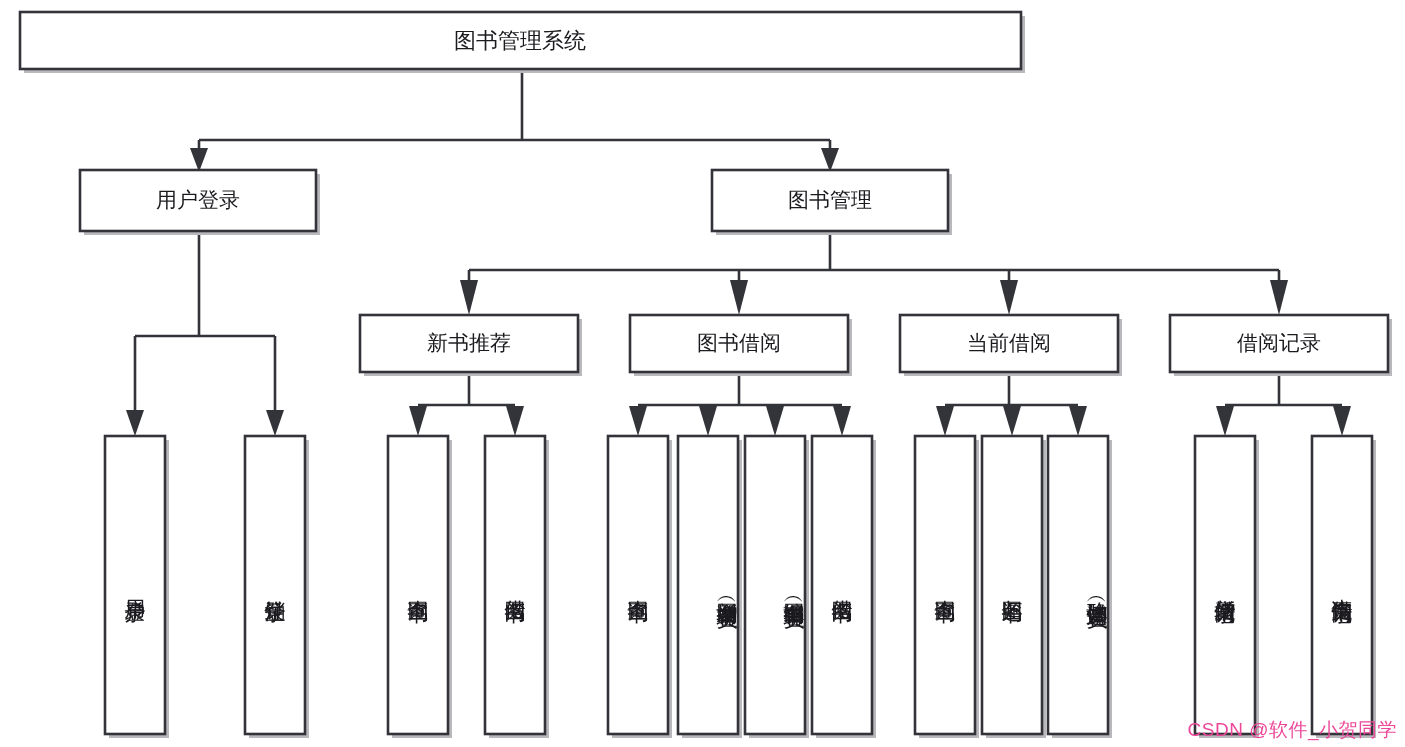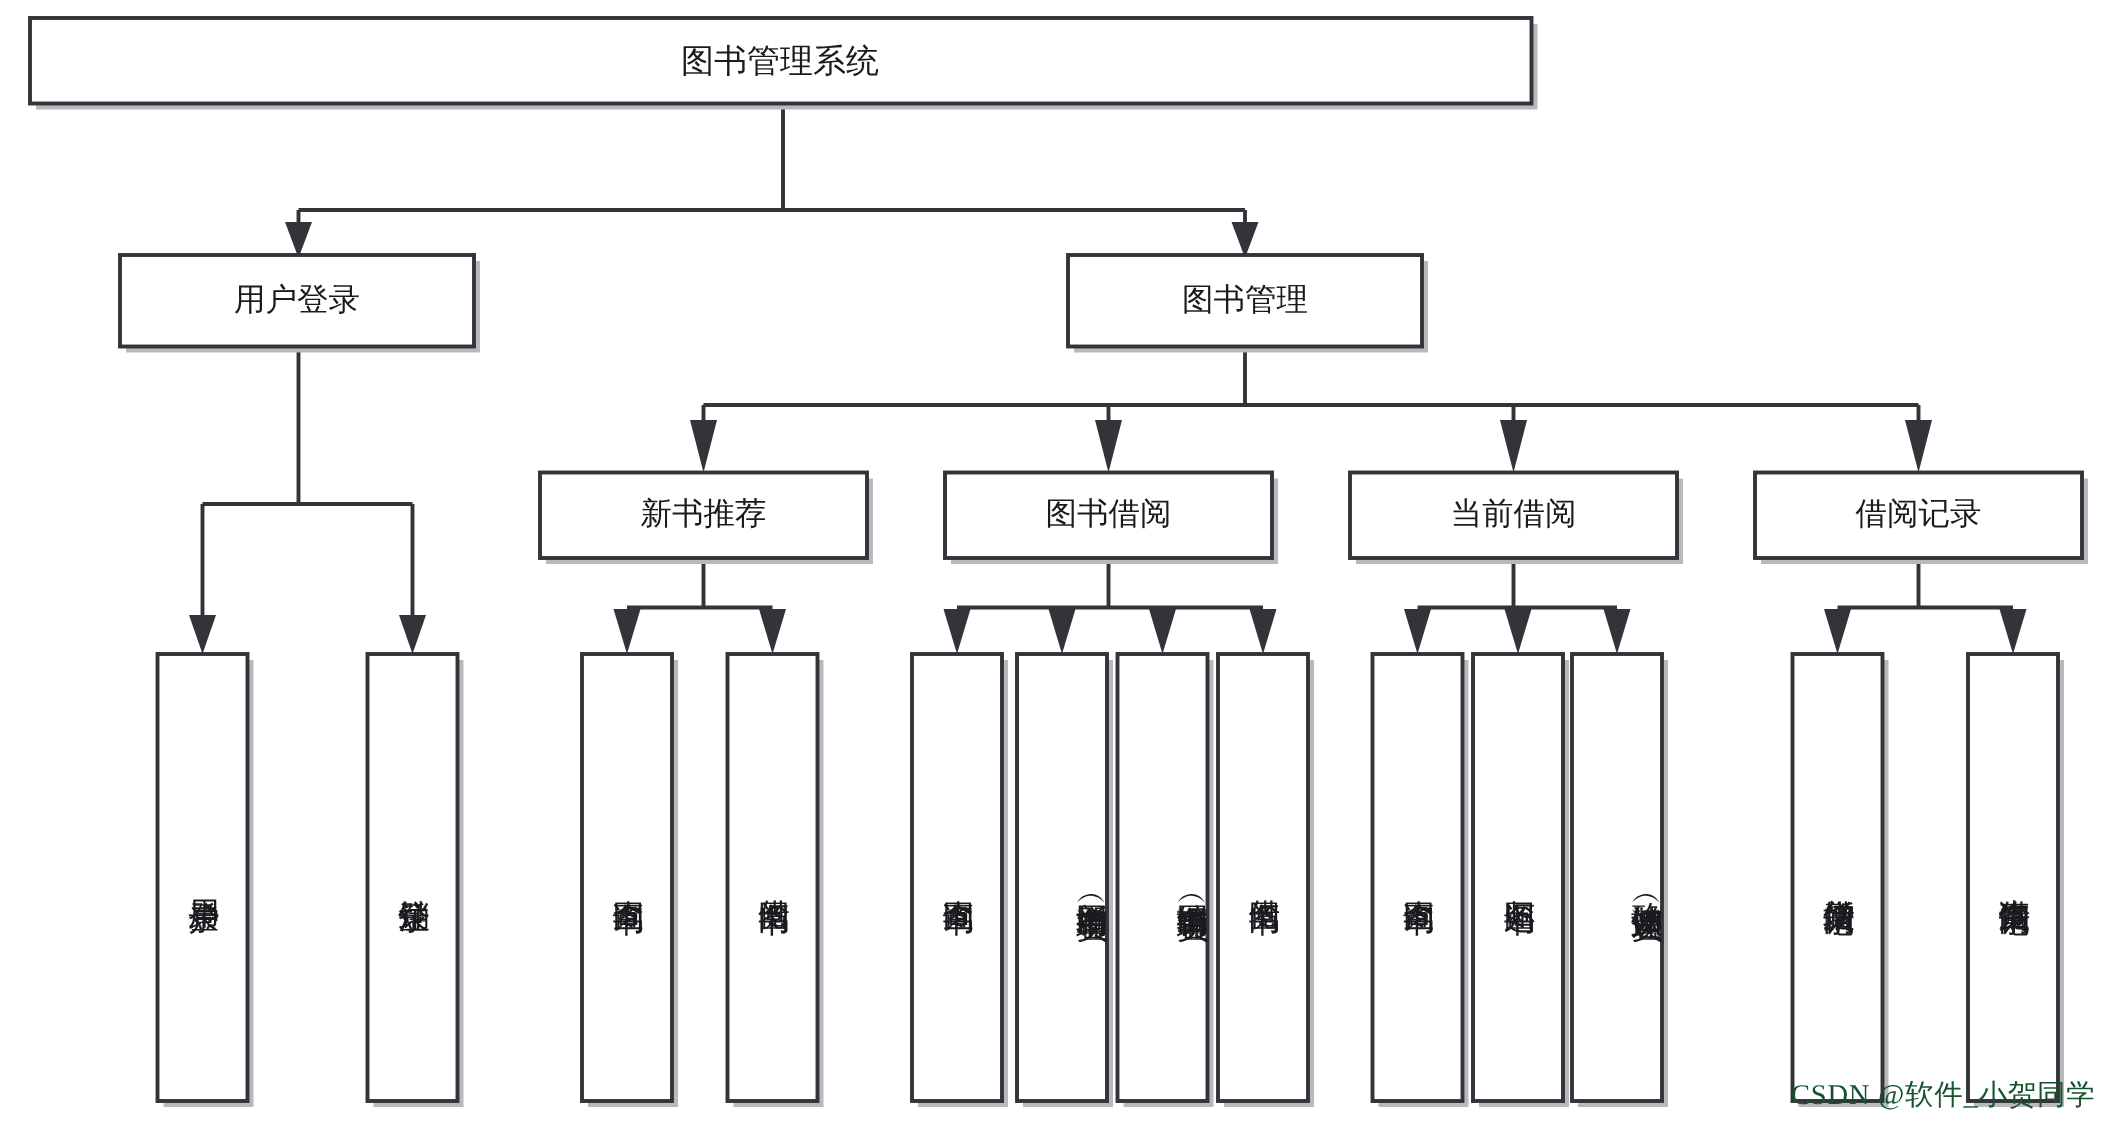--- a/index.html
+++ b/index.html
@@ -70,23 +70,23 @@
     align-items: center;
     justify-content: center;
     text-align: center;
     white-space: nowrap;
     pointer-events: none;
   }
   .watermark {
     position: absolute;
     right: 8px;
     bottom: 4px;
-    font-family: Liberation Serif, serif;
+    font-family: Liberation Sans, sans-serif;
     font-size: 19px;
-    color: #14532d;
+    color: #ec4899;
     white-space: nowrap;
     letter-spacing: 0.5px;
     text-align: right;
   }
 </style>
 </head>
 <body>
 
 <div id="diagram-root">
 

